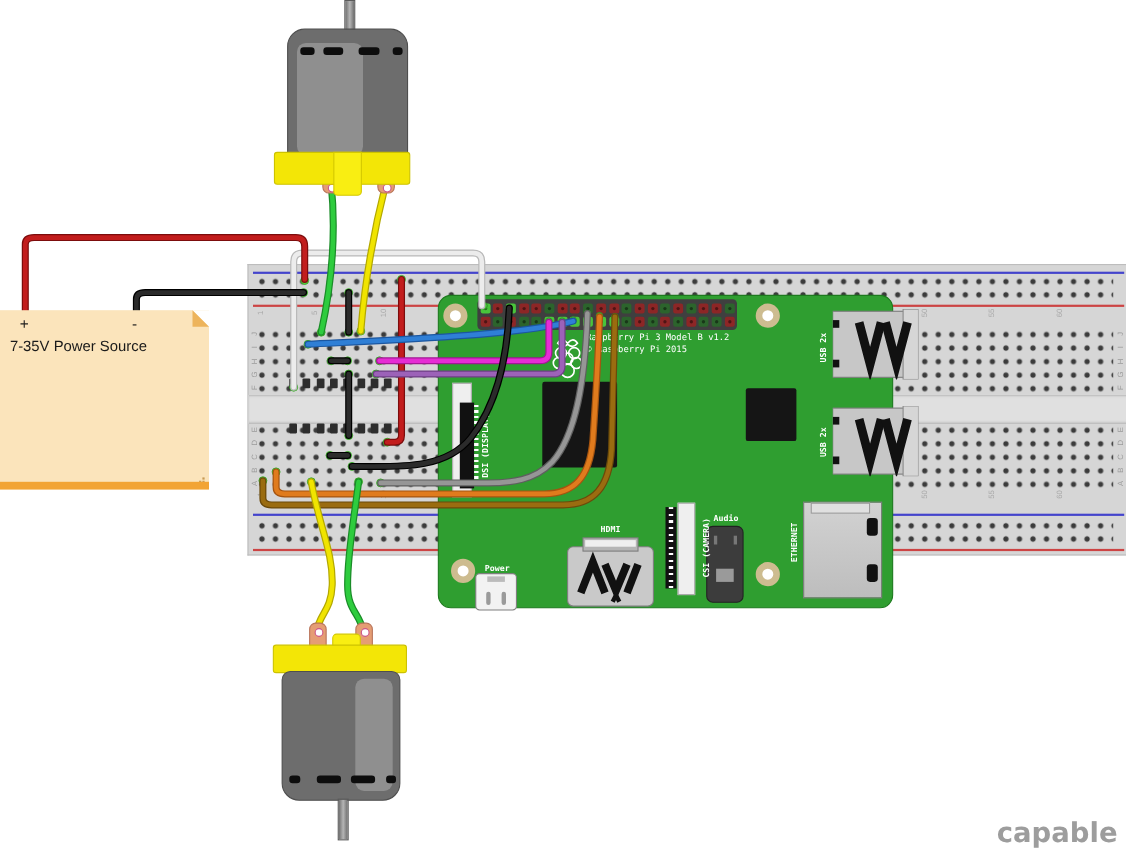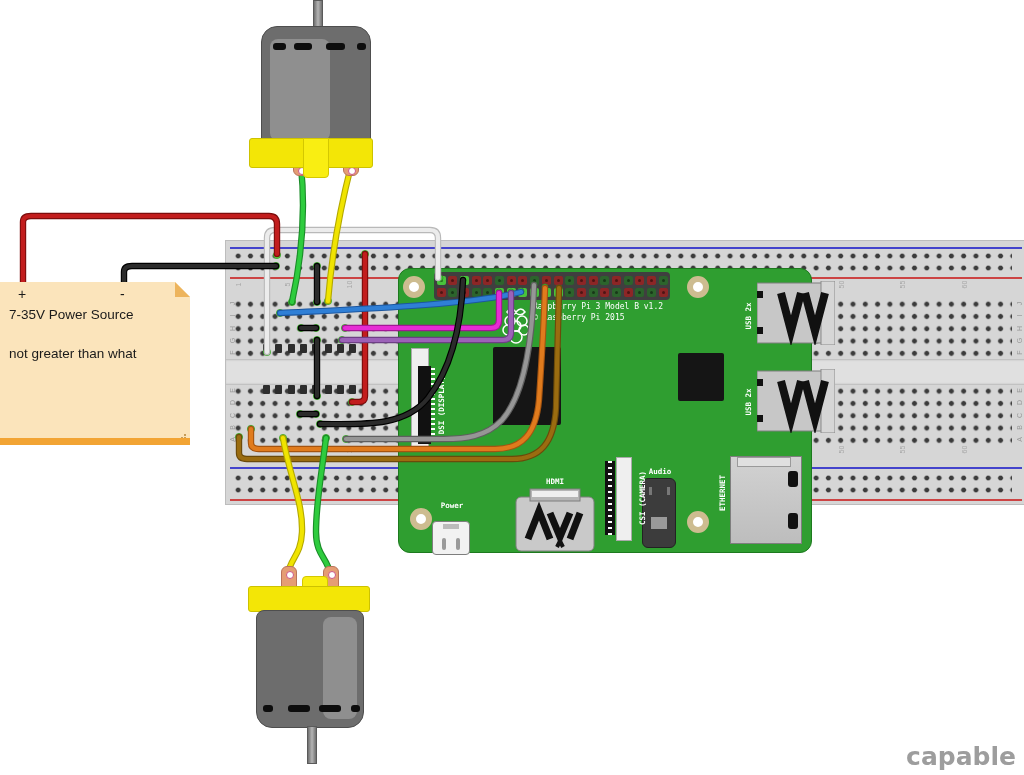--- a/index.html
+++ b/index.html
@@ -316,21 +316,21 @@
       <path d="M56 52 L66 26" stroke="#111" stroke-width="7" fill="none"></path>
       <path d="M43 60 L46 54 L49 60" stroke="#111" stroke-width="4" fill="none"></path>
     </svg>
     <div class="pi-label hlabel" style="left:156px;top:212px;">HDMI</div>
 
     <div class="port" style="left:33px;top:252px;width:38px;height:34px;background:#f2f2f2;border-radius:4px;">
       <div style="position:absolute;left:9px;top:16px;width:4px;height:12px;background:#9a9a9a;border-radius:2px;"></div>
       <div style="position:absolute;left:23px;top:16px;width:4px;height:12px;background:#9a9a9a;border-radius:2px;"></div>
       <div style="position:absolute;left:10px;top:2px;width:16px;height:5px;background:#bbb;"></div>
     </div>
-    <div class="pi-label hlabel" style="left:53px;top:236px;">Power</div>
+    <div class="pi-label hlabel" style="left:53px;top:248px;">Power</div>
 
     <div style="position:absolute;left:12px;top:79px;width:16px;height:102px;background:#efefef;border:1px solid #aaa;"></div>
     <div style="position:absolute;left:19px;top:97px;width:13px;height:78px;background:#111;"></div>
     <div style="position:absolute;left:32px;top:99px;width:4px;height:74px;background-image:repeating-linear-gradient(180deg,#fff 0 2px,transparent 2px 5px);"></div>
     <div class="pi-label vlabel" style="left:42px;top:136px;">DSI (DISPLAY)</div>
   </div>
 
   <div id="ic-pins">
       <div class="abs ic-pin" style="left: 263px; top: 344px;"></div>
       <div class="abs ic-pin" style="left: 263px; top: 385px;"></div>
@@ -465,20 +465,19 @@
 
   <div class="abs note">
     <div class="foldw"></div>
     <div class="fold"></div>
     <div class="row1">
       <span>+</span>
       <span class="minus">-</span>
     </div>
     <div class="title">7-35V Power Source</div>
     <div class="body">
-      <div>not greater than what</div>
     </div>
     <div class="grip"></div>
     <div class="bar"></div>
   </div>
 
   <div class="abs watermark">capable</div>
 </div>
 
 </body></html>

